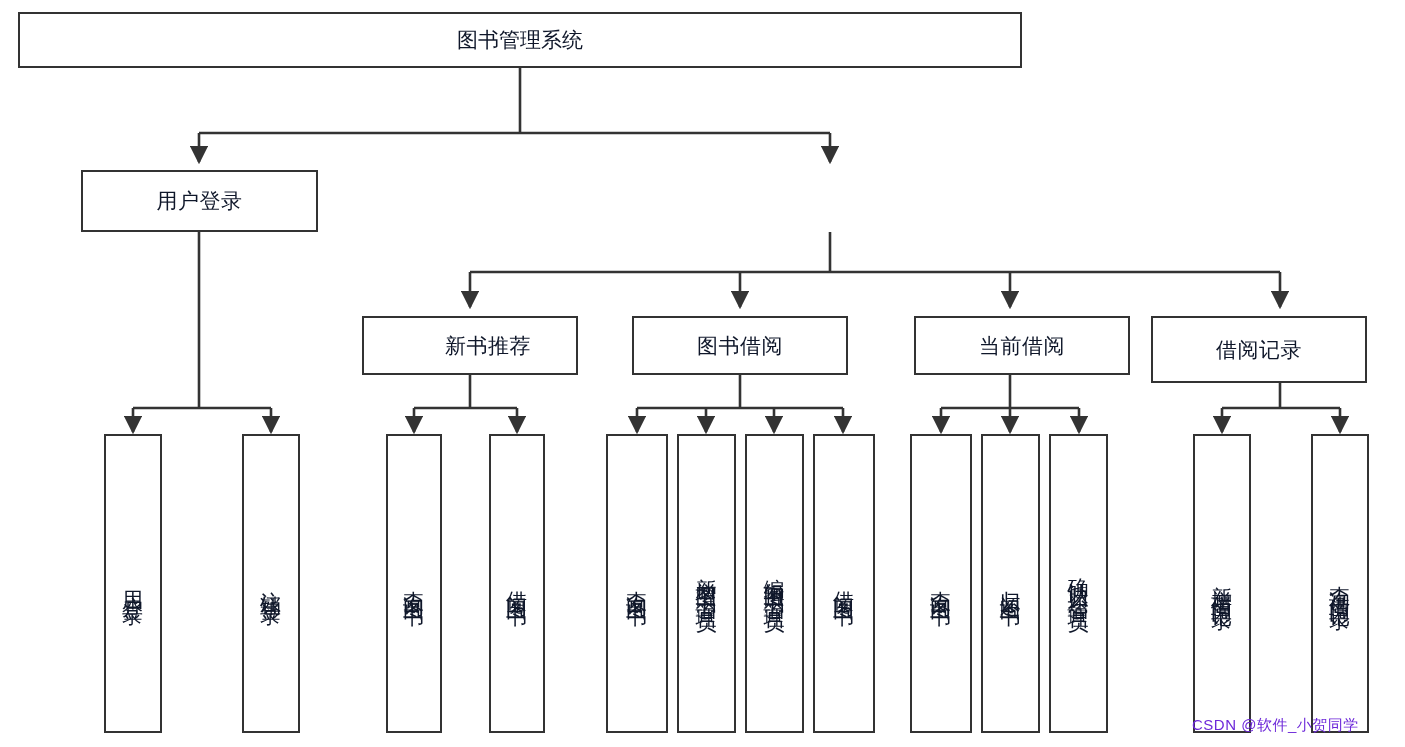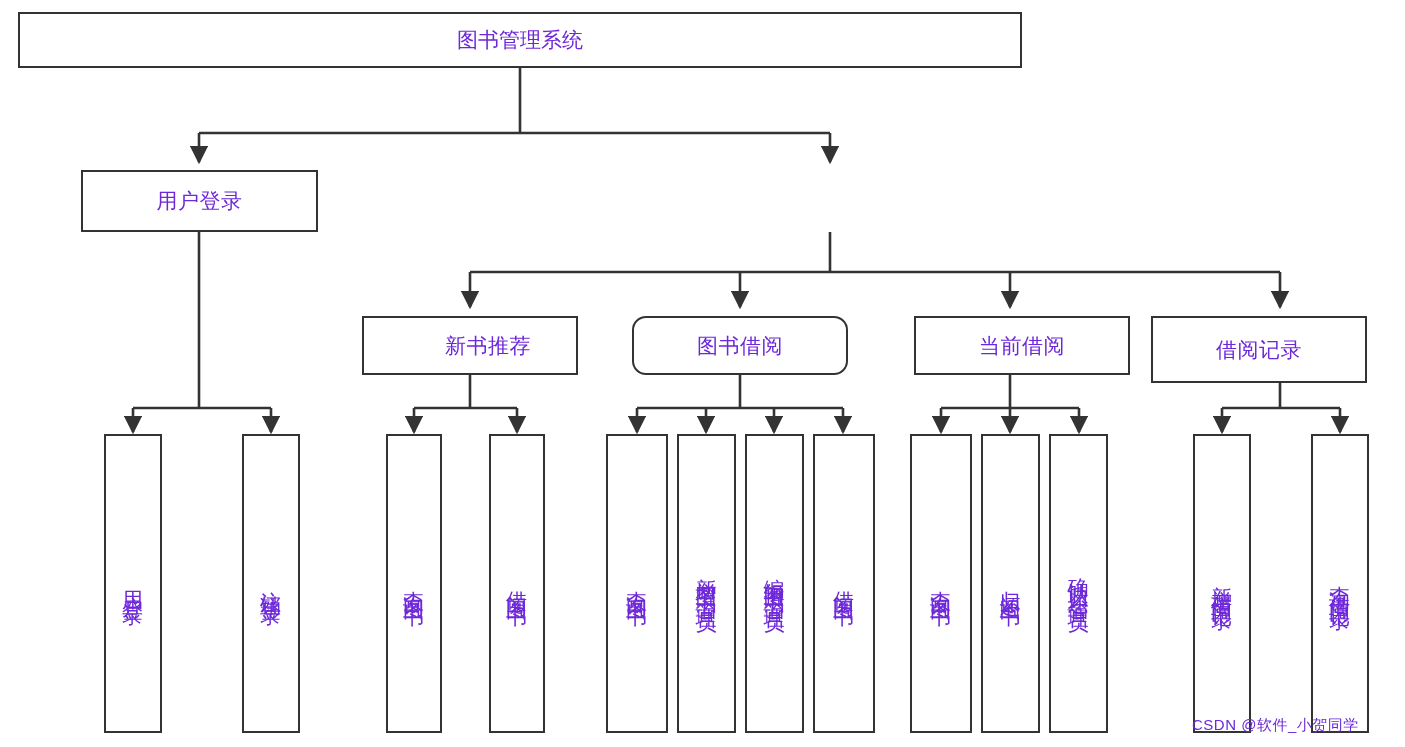--- a/index.html
+++ b/index.html
@@ -27,21 +27,21 @@
     pointer-events: none;
   }
   .node {
     position: absolute;
     box-sizing: border-box;
     border: 2.5px solid #333333;
     background: #ffffff;
     display: flex;
     align-items: center;
     justify-content: center;
-    color: #6d28d9;
+    color: #0f172a;
     text-align: center;
   }
   .node-h {
     font-size: 21px;
     letter-spacing: 0.5px;
     line-height: 1.2;
   }
   .node-root {
     font-size: 21px;
   }
@@ -124,21 +124,21 @@
     <span>图书管理系统</span>
   </div>
 
   <div class="node node-h" style="left:81px; top:170px; width:237px; height:62px;">
     <span>用户登录</span>
   </div>
 
   <div class="node node-h" style="left:362px; top:316px; width:216px; height:59px;padding-left:36px;">
     <span>新书推荐</span>
   </div>
-  <div class="node node-h" style="left:632px; top:316px; width:216px; height:59px;border-radius:14px;">
+  <div class="node node-h" style="left:632px; top:316px; width:216px; height:59px;">
     <span>图书借阅</span>
   </div>
   <div class="node node-h" style="left:902px; top:316px; width:216px; height:59px;margin-left:12px;">
     <span>当前借阅</span>
   </div>
   <div class="node node-h" style="left:1111px; top:316px; width:216px; height:67px;margin-left:40px;">
     <span>借阅记录</span>
   </div>
 
   <div class="node node-v" style="left:104px; top:434px; width:58px; height:299px;">

